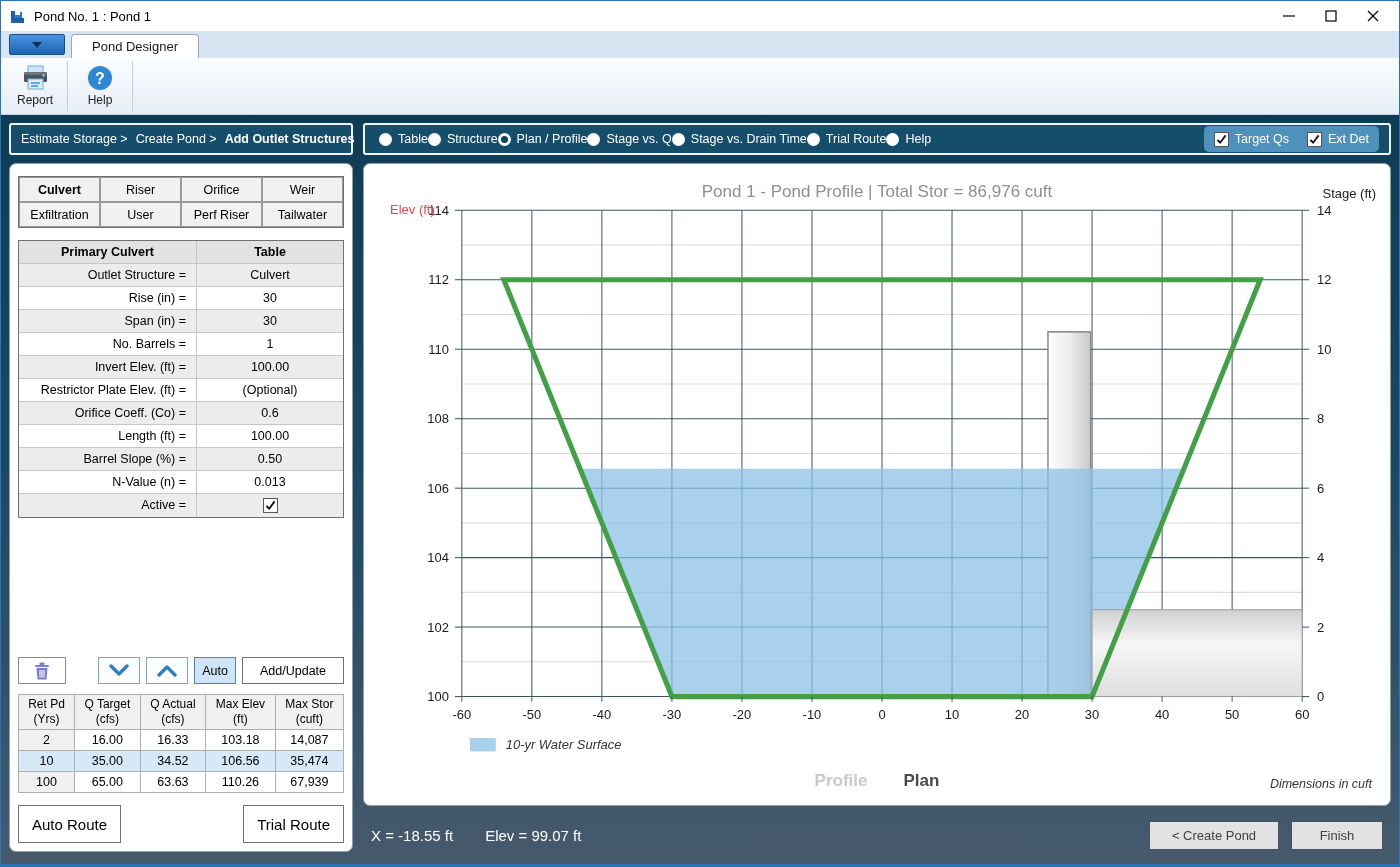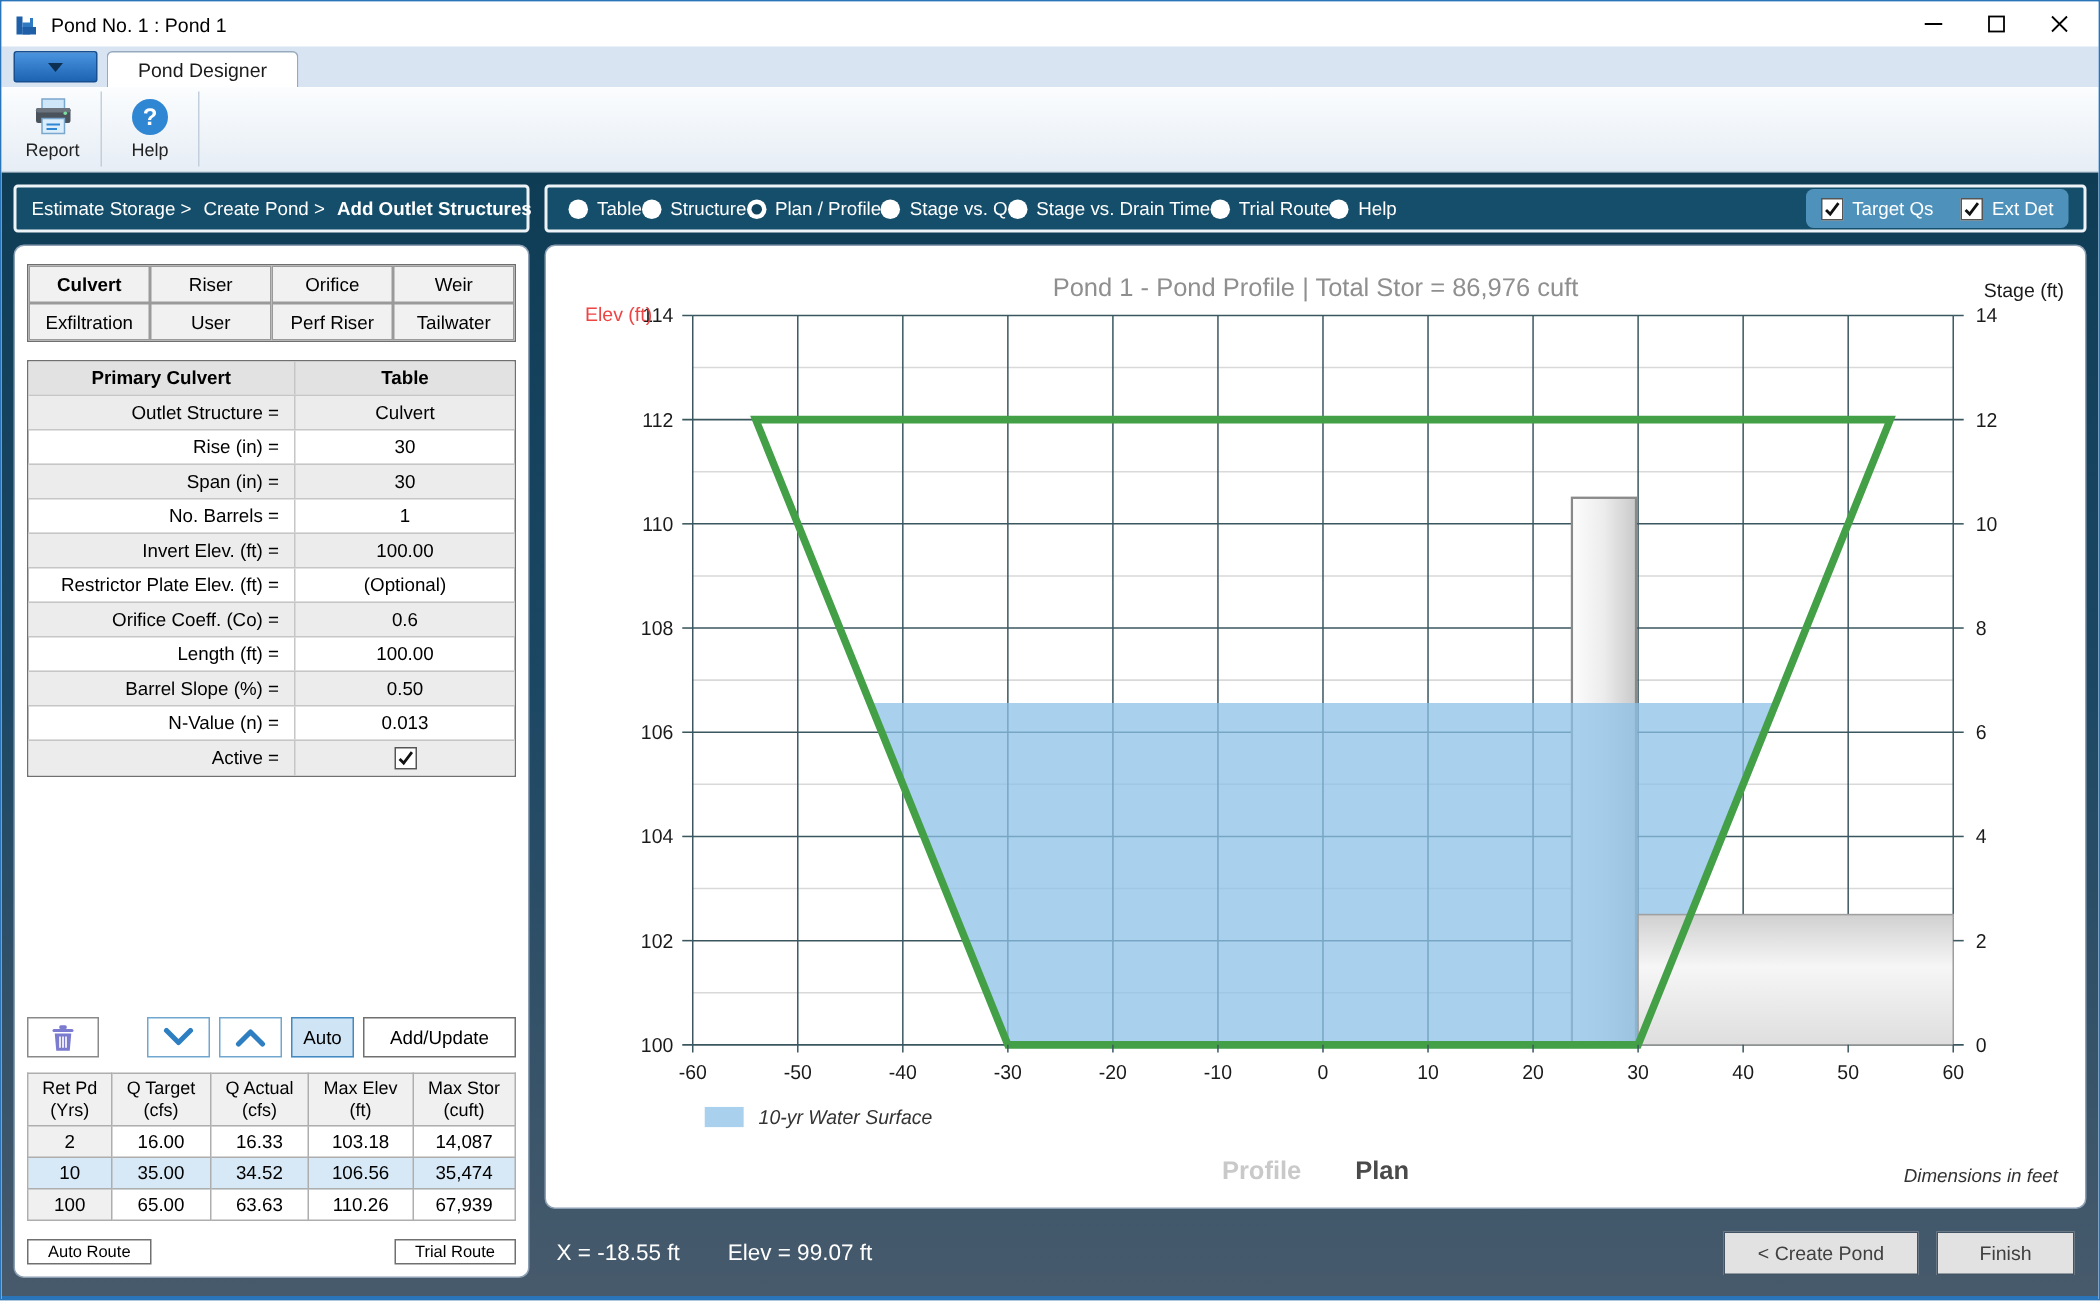--- a/index.html
+++ b/index.html
@@ -70,21 +70,21 @@
 
   table.results{ margin-top:10px; border-collapse:collapse; width:100%; font-size:12.5px; }
   table.results th, table.results td{ border:1px solid #aeaeae; text-align:center; }
   table.results{ border:1px solid #4a4a4a; }
   table.results th{ background:#f0f0f0; font-weight:normal; font-size:12px; padding:2px 7px; line-height:1.25;}
   table.results td{ padding:3px 1px; }
   table.results td.first{ background:#f0f0f0; }
   table.results tr.hl td{ background:#d7e9f6; }
 
   .route-row{ display:flex; justify-content:space-between; margin-top:12px; }
-  .route-btn{ height:17px; padding:0 13px; background:#fff; border:1px solid #707070; font-size:11px; cursor:pointer;
+  .route-btn{ height:38px; padding:0 13px; background:#fff; border:1px solid #707070; font-size:15px; cursor:pointer;
               display:flex; align-items:center;}
 
   
   .viewbar{ padding:0 10px 0 14px; gap:24px; font-size:12.5px; }
   .radio-item{ display:flex; align-items:center; gap:6px; cursor:pointer; white-space:nowrap;}
   .radio{ width:13px; height:13px; border-radius:50%; background:#fff; position:relative; flex:0 0 auto;}
   .radio.sel::after{ content:""; position:absolute; inset:3px; border-radius:50%; background:#10445e;}
   .cb-group{ margin-left:auto; background:#4e92bb; border-radius:5px; padding:3px 10px; display:flex; gap:18px; align-items:center; height:26px;}
   .cb-item{ display:flex; align-items:center; gap:6px; cursor:pointer; white-space:nowrap;}
 
@@ -492,21 +492,21 @@
               <text x="928" y="500" text-anchor="middle" font-size="13" fill="#1a1a1a" font-family="Liberation Sans, sans-serif">60</text>
               <rect x="94" y="518" width="26" height="13" fill="#a9d0ed"></rect>
               <text x="130" y="529" font-size="13" font-style="italic" fill="#333" font-family="Liberation Sans, sans-serif">10-yr Water Surface</text>
             </svg>
           </div>
         <div class="chart-footer">
           <div class="toggle-group">
             <span class="toggle-profile">Profile</span>
             <span class="toggle-plan">Plan</span>
           </div>
-          <div class="dims-note">Dimensions in feet</div>
+          <div class="dims-note">Dimensions in cuft</div>
         </div>
       </div>
 
       <div class="status-row">
         <span class="readout">X = -18.55 ft</span>
         <span class="readout">Elev = 99.07 ft</span>
         <div class="status-btns">
           <div class="status-btn create-pond-btn">&lt; Create Pond</div>
           <div class="status-btn finish-btn">Finish</div>
         </div>

